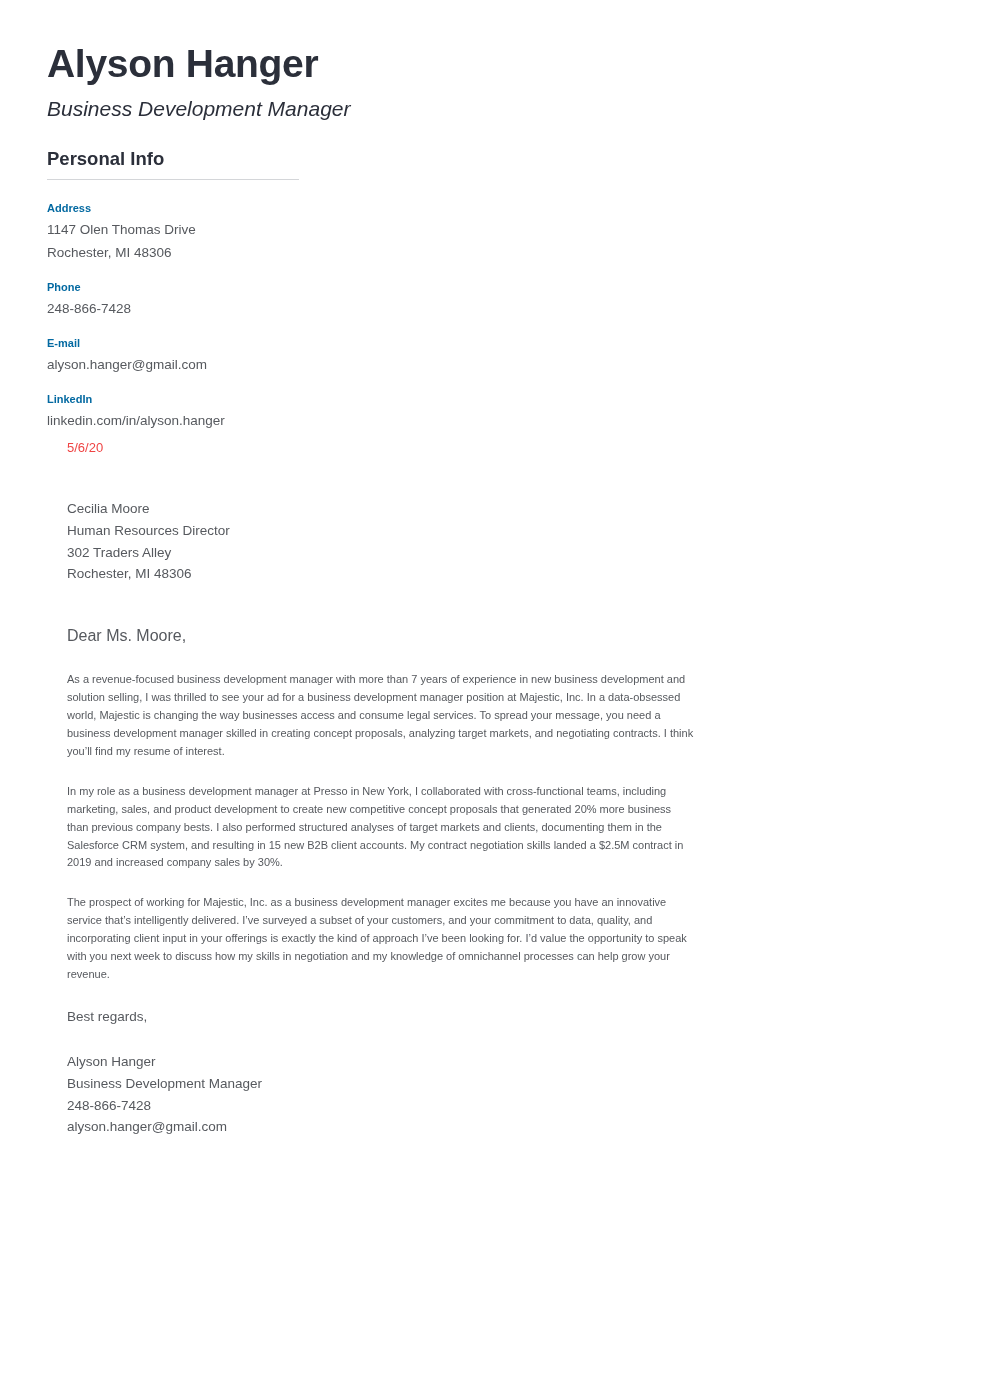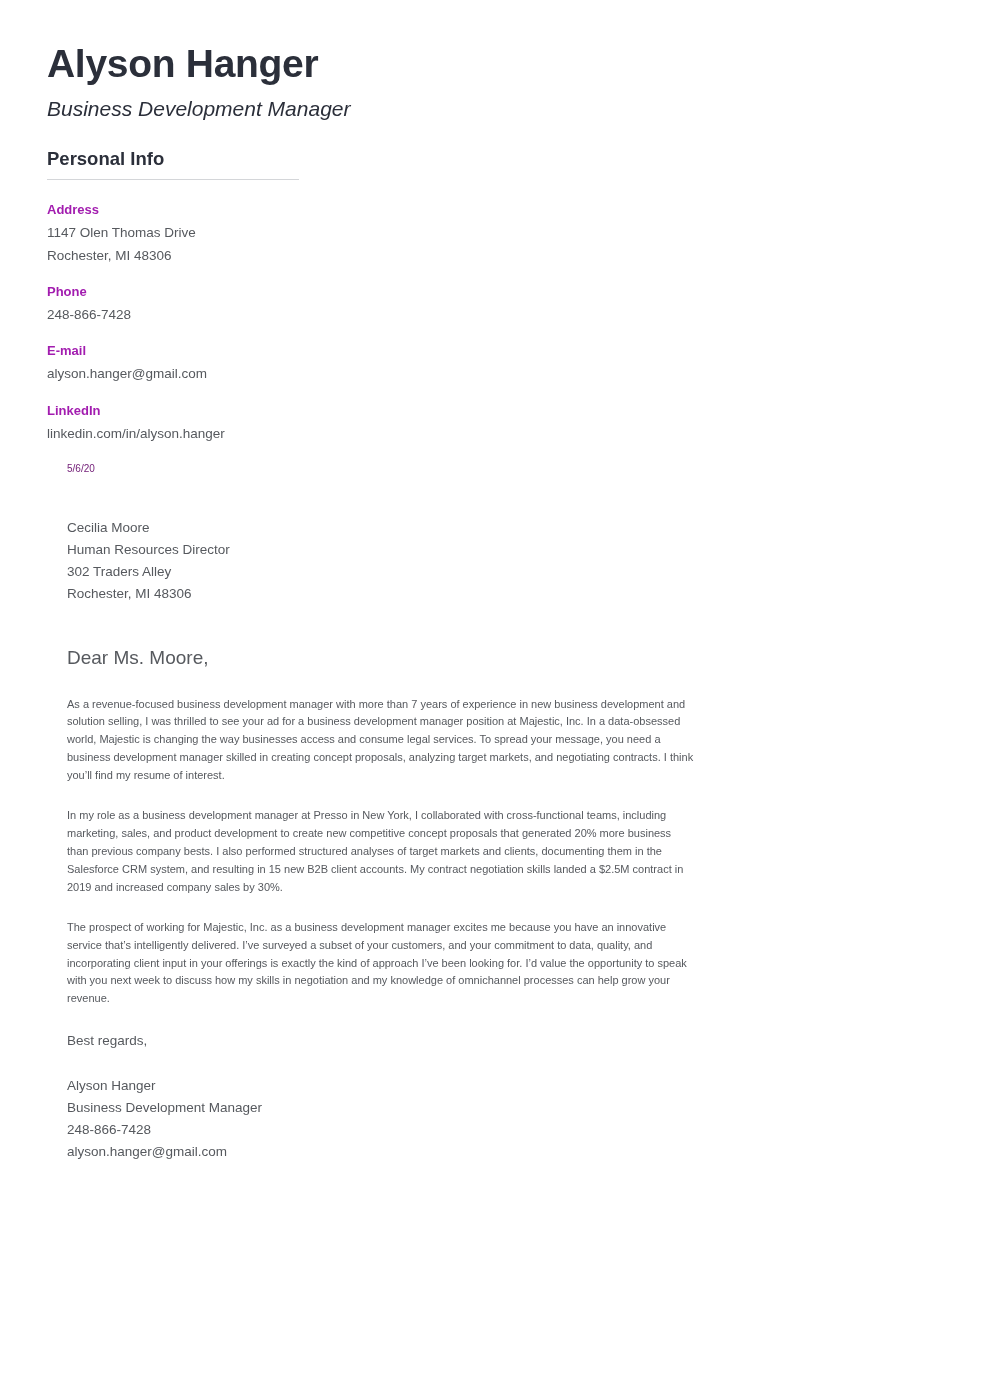--- a/index.html
+++ b/index.html
@@ -69,58 +69,58 @@
     height: 1px;
     background: #d4d6d9;
     width: 252px;
     margin: 0 0 20px 0;
   }
 
   .info-block { margin-bottom: 15px; }
   .info-block:last-child { margin-bottom: 0; }
 
   .info-label {
-    font-size: 13px;
+    font-size: 11px;
     font-weight: bold;
-    color: #a21caf;
+    color: #0369a1;
     line-height: 1.55;
     margin: 0 0 2px 0;
   }
   .info-value {
     font-size: 13.5px;
     font-weight: normal;
     color: #56595e;
     line-height: 1.65;
     margin: 0;
   }
 
   
   .letter {
     flex: 1 1 auto;
     padding-left: 20px;
     max-width: 648px;
   }
 
   .letter-date {
-    font-size: 10px;
-    color: #701a75;
-    line-height: 1.62;
-    margin: 16px 0 40px 0;
+    font-size: 13px;
+    color: #ef4444;
+    line-height: 1.62;
+    margin: 4px 0 40px 0;
   }
 
   .recipient { margin: 0 0 38px 0; }
   .recipient-line {
     font-size: 13.5px;
     color: #56595e;
     line-height: 1.62;
     margin: 0;
   }
 
   .salutation {
-    font-size: 19px;
+    font-size: 16px;
     color: #56595e;
     line-height: 1.62;
     margin: 0 0 22px 0;
   }
 
   .body-paragraph {
     font-size: 11px;
     color: #56595e;
     line-height: 1.63;
     margin: 0 0 22px 0;

